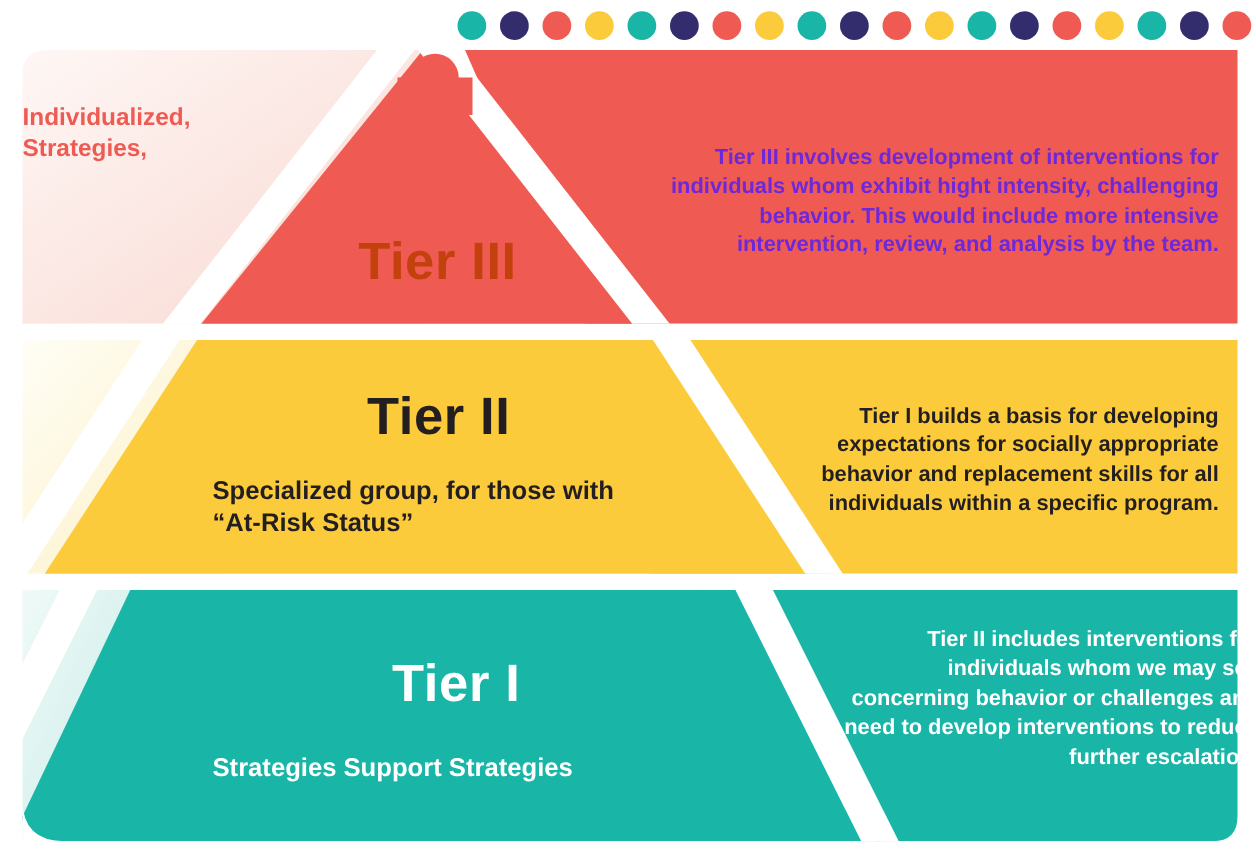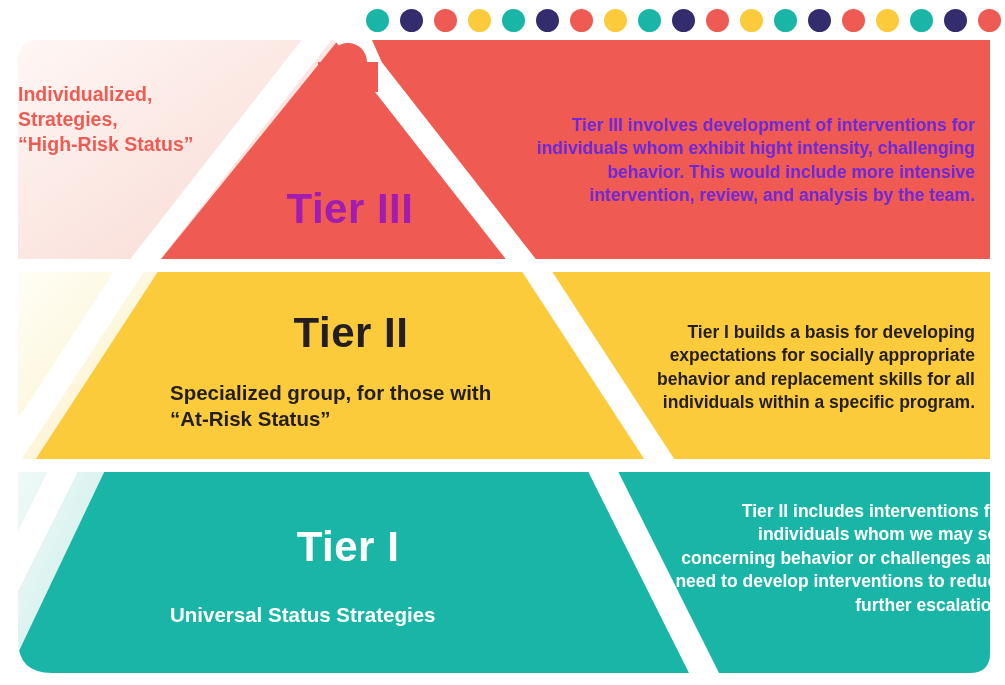--- a/index.html
+++ b/index.html
@@ -57,21 +57,21 @@
     font-size: 19.5px;
     font-weight: 600;
     text-align: left;
   }
 
   .tier-title {
     font-weight: bold;
     text-align: center;
     letter-spacing: 0.5px;
   }
-  .tier-title.t3 { font-size: 42px; color: #a21caf; }
+  .tier-title.t3 { font-size: 42px; color: #c2410c; }
   .tier-title.t2 { font-size: 42px; color: #231f20; }
   .tier-title.t1 { font-size: 42px; color: #ffffff; }
 
   .tier-sub {
     font-size: 20.5px;
     font-weight: 600;
   }
   .tier-sub.t2 { color: #231f20; }
   .tier-sub.t1 { color: #ffffff; }
 
@@ -87,21 +87,21 @@
 
   
   #tier3-side-label { left: 18px;  top: 82px;  width: 272px; color: #EF5B52; }
   #tier3-title      { left: 210px; top: 182px; width: 280px; }
   #tier3-desc       { left: 520px; top: 94px;  width: 455px; }
 
   #tier2-title      { left: 208px; top: 306px; width: 286px; }
   #tier2-sub        { left: 170px; top: 380px; width: 362px; }
   #tier2-desc       { left: 620px; top: 321px; width: 355px; }
 
-  #tier1-title      { left: 205px; top: 520px; width: 286px; }
+  #tier1-title      { left: 222px; top: 520px; width: 286px; }
   #tier1-sub        { left: 170px; top: 602px; width: 362px; }
   #tier1-desc       { left: 672px; top: 500px; width: 335px; }
 </style>
 </head>
 <body>
 
 <div id="dot-row">
     <div class="dot" style="background: rgb(25, 182, 168);"></div>
     <div class="dot" style="background: rgb(51, 45, 110);"></div>
     <div class="dot" style="background: rgb(239, 91, 82);"></div>
@@ -193,30 +193,29 @@
       <path d="M 334 -40 L -23 673 L -53 673 L 304 -40 Z" fill="#ffffff"></path>
     </g>
 
     <path d="M 18 673 L 18 640 Q 18 673 52 673 Z" fill="#ffffff"></path>
   </svg>
 </div>
 
 <div class="txt side-label" id="tier3-side-label">
   <div>Individualized,</div>
   <div>Strategies,</div>
-  <div>“High-Risk Status”</div>
 </div>
 
 <div class="txt tier-title t3" id="tier3-title">Tier III</div>
 
 <div class="txt desc t3" id="tier3-desc">Tier III involves development of interventions for individuals whom exhibit hight intensity, challenging behavior. This would include more intensive intervention, review, and analysis by the team.</div>
 
 <div class="txt tier-title t2" id="tier2-title">Tier II</div>
 
 <div class="txt tier-sub t2" id="tier2-sub">Specialized group, for those with “At-Risk Status”</div>
 
 <div class="txt desc t2" id="tier2-desc">Tier I builds a basis for developing expectations for socially appropriate behavior and replacement skills for all individuals within a specific program.</div>
 
 <div class="txt tier-title t1" id="tier1-title">Tier I</div>
 
-<div class="txt tier-sub t1" id="tier1-sub">Universal Status Strategies</div>
+<div class="txt tier-sub t1" id="tier1-sub">Strategies Support Strategies</div>
 
 <div class="txt desc t1" id="tier1-desc">Tier II includes interventions for individuals whom we may see concerning behavior or challenges and need to develop interventions to reduce further escalation.</div>
 
 </body></html>

